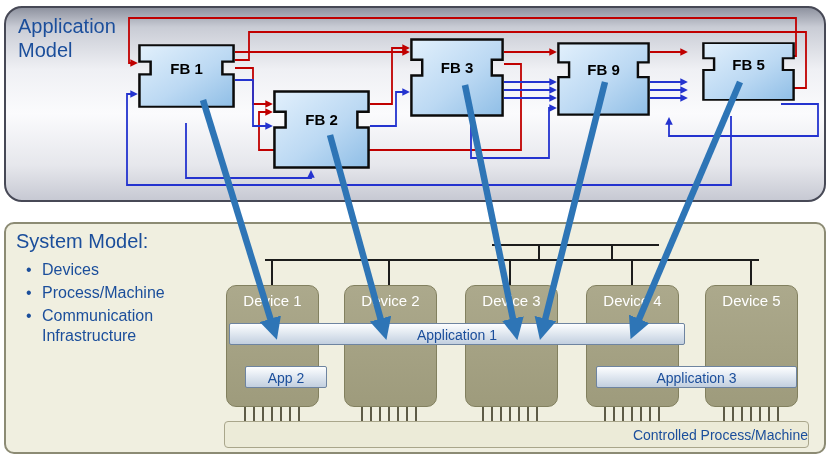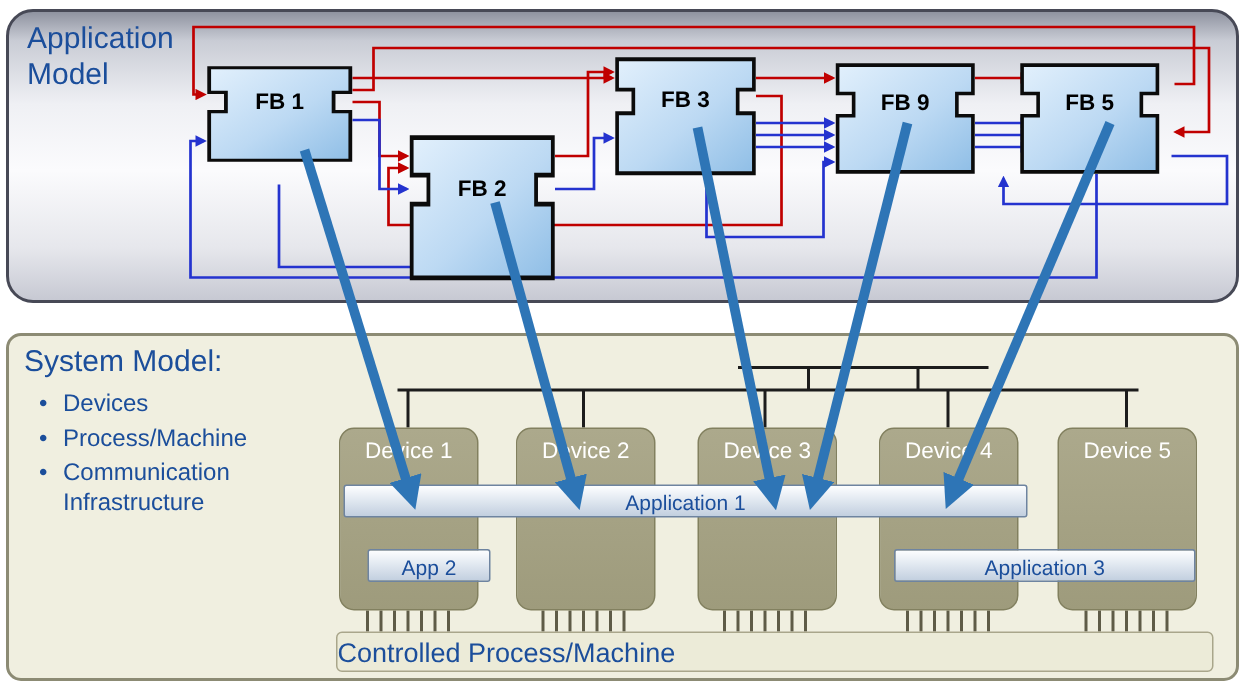--- a/index.html
+++ b/index.html
@@ -46,21 +46,21 @@
   }
   .dev-label{display:block;margin-top:6px;font-size:15px;color:#FFFFFF;}
   .app-bar{
     position:absolute;height:22px;line-height:22px;text-align:center;
     font-size:14px;color:var(--title-text,#1B4E9B);
     background:linear-gradient(180deg,#FDFEFF 0%,#E2E9F1 45%,#C2CFDF 100%);
     border:1px solid #6E84A0;border-radius:2px;box-sizing:border-box;
   }
   .controlled{
     position:absolute;left:218px;top:197px;width:585px;height:27px;line-height:27px;
-    text-align:left;font-size:18px;color:var(--title-text,#1B4E9B);
+    text-align:right;font-size:14px;color:var(--title-text,#1B4E9B);
     background:#ECEBD8;border:1px solid #A9A68B;border-radius:4px;box-sizing:border-box;
   }
   .overlay{position:absolute;left:0;top:0;width:831px;height:461px;pointer-events:none;}
   .map-arrow{stroke:var(--mapping-arrow,#2E75B6);stroke-width:6.5;fill:none;}
 </style>
 </head>
 <body>
 
 <section class="app-panel">
 
@@ -106,21 +106,21 @@
         <stop offset="0" stop-color="#E2F0FC"></stop>
             <stop offset="0.55" stop-color="#BCD9F3"></stop>
             <stop offset="1" stop-color="#8FBEE6"></stop>
       </linearGradient>
         </defs>
       <polygon fill="url(#fbg1)" stroke="#0B0B0B" stroke-width="2.6" points="1.5,1.5 98.5,1.5 98.5,22 87,22 87,38 98.5,38 98.5,78.5 1.5,78.5 1.5,38 13,38 13,22 1.5,22"></polygon>
     </svg>
     <span class="fb-label">FB 1</span>
   </div>
 
-  <div class="fb" style="left:267px;top:82px;width:97px;height:97px">
+  <div class="fb" style="left:267px;top:82px;width:97px;height:79px">
     <svg viewBox="0 0 100 80" preserveAspectRatio="none">
       <defs>
           <linearGradient id="fbg2" x1="0" y1="0" x2="1" y2="1">
         <stop offset="0" stop-color="#E2F0FC"></stop>
             <stop offset="0.55" stop-color="#BCD9F3"></stop>
             <stop offset="1" stop-color="#8FBEE6"></stop>
       </linearGradient>
         </defs>
       <polygon fill="url(#fbg2)" stroke="#0B0B0B" stroke-width="2.6" points="1.5,1.5 98.5,1.5 98.5,22 87,22 87,38 98.5,38 98.5,78.5 1.5,78.5 1.5,38 13,38 13,22 1.5,22"></polygon>
     </svg>
@@ -148,21 +148,21 @@
         <stop offset="0" stop-color="#E2F0FC"></stop>
             <stop offset="0.55" stop-color="#BCD9F3"></stop>
             <stop offset="1" stop-color="#8FBEE6"></stop>
       </linearGradient>
         </defs>
       <polygon fill="url(#fbg4)" stroke="#0B0B0B" stroke-width="2.6" points="1.5,1.5 98.5,1.5 98.5,22 87,22 87,38 98.5,38 98.5,78.5 1.5,78.5 1.5,38 13,38 13,22 1.5,22"></polygon>
     </svg>
     <span class="fb-label">FB 9</span>
   </div>
 
-  <div class="fb" style="left:674px;top:34px;width:93px;height:74px">
+  <div class="fb" style="left:696px;top:34px;width:93px;height:59px">
     <svg viewBox="0 0 100 80" preserveAspectRatio="none">
       <defs>
           <linearGradient id="fbg5" x1="0" y1="0" x2="1" y2="1">
         <stop offset="0" stop-color="#E2F0FC"></stop>
             <stop offset="0.55" stop-color="#BCD9F3"></stop>
             <stop offset="1" stop-color="#8FBEE6"></stop>
       </linearGradient>
         </defs>
       <polygon fill="url(#fbg5)" stroke="#0B0B0B" stroke-width="2.6" points="1.5,1.5 98.5,1.5 98.5,22 87,22 87,38 98.5,38 98.5,78.5 1.5,78.5 1.5,38 13,38 13,22 1.5,22"></polygon>
     </svg>

